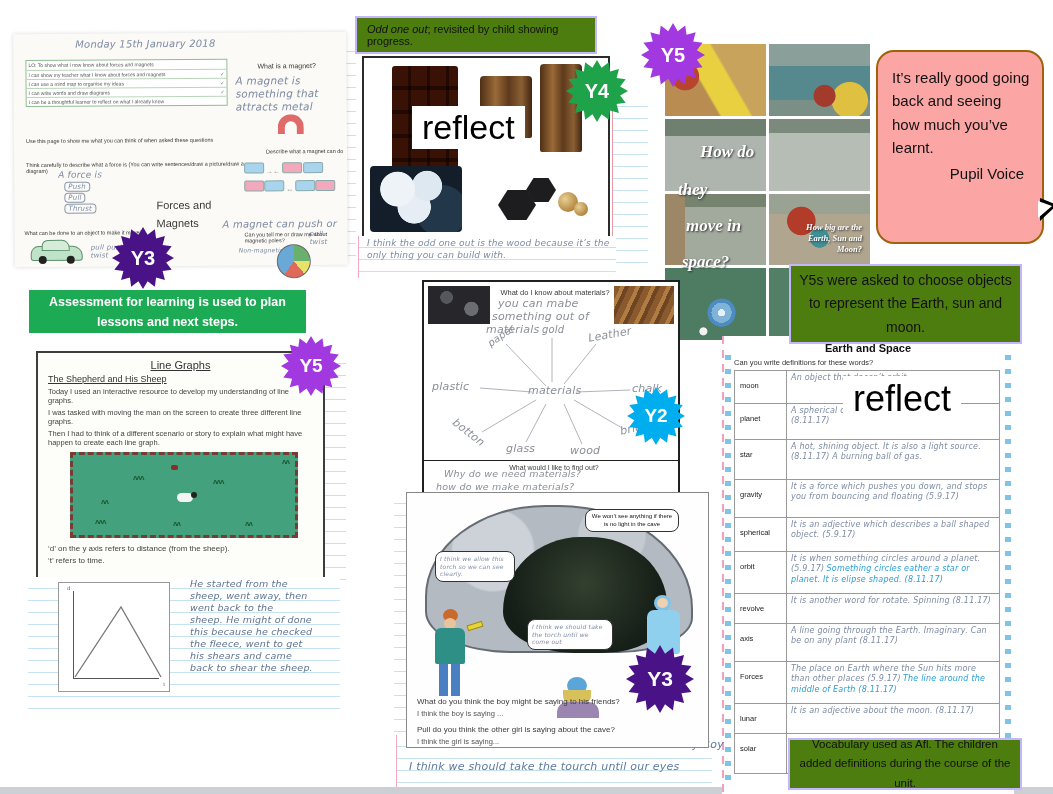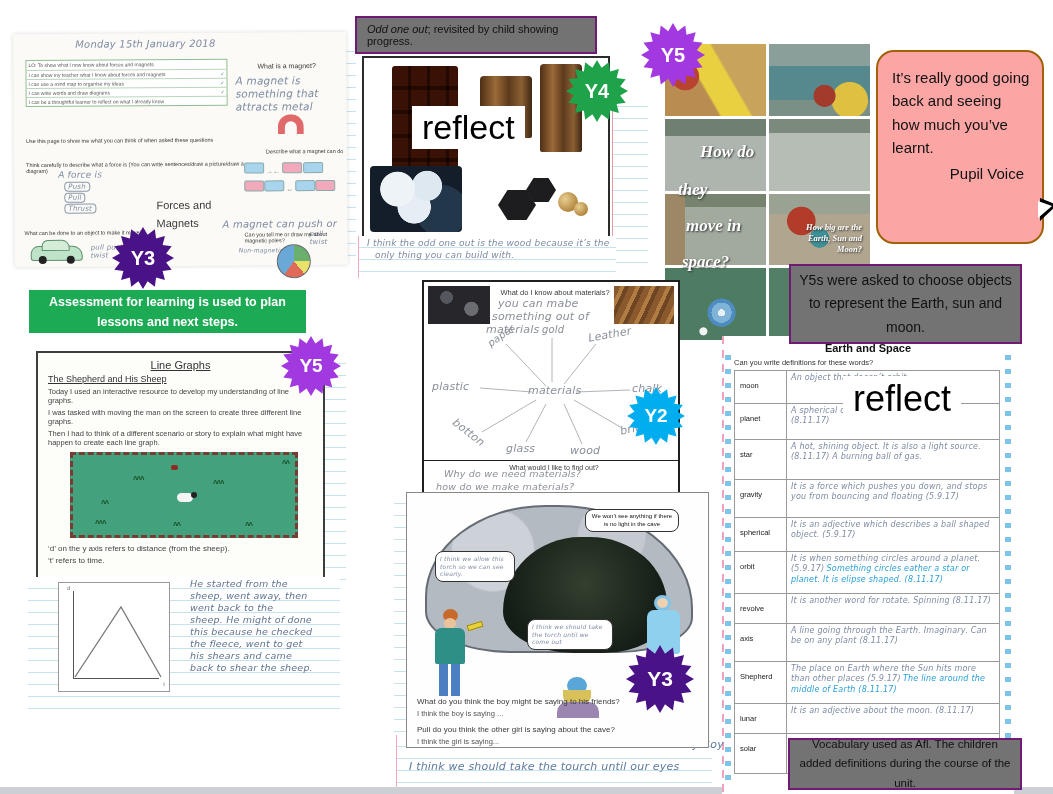--- a/index.html
+++ b/index.html
@@ -7,21 +7,21 @@
   .slide{position:relative;width:1053px;height:794px;background:#fff;overflow:hidden;
          font-family:"Liberation Sans",sans-serif;color:#111;}
   .abs{position:absolute;}
   .lined{background:repeating-linear-gradient(to bottom,#fff 0 11px,#c7e2ef 11px 12px);}
   .pinkline{border-left:1.5px solid #f0a8be;}
   .hw{font-family:"DejaVu Sans",sans-serif;font-style:italic;color:#7d8ba3;letter-spacing:.2px;}
   .hwb{font-family:"DejaVu Sans",sans-serif;font-style:italic;color:#2a9fd8;letter-spacing:.2px;}
   .print{color:#3a3a3a;}
   .badge{display:flex;align-items:center;justify-content:center;color:#fff;font-weight:bold;
     clip-path:polygon(50% 0%,57.4% 12.7%,69.1% 3.8%,71.1% 18.4%,85.4% 14.6%,81.6% 28.9%,96.2% 30.9%,87.3% 42.6%,100% 50%,87.3% 57.4%,96.2% 69.1%,81.6% 71.1%,85.4% 85.4%,71.1% 81.6%,69.1% 96.2%,57.4% 87.3%,50% 100%,42.6% 87.3%,30.9% 96.2%,28.9% 81.6%,14.6% 85.4%,18.4% 71.1%,3.8% 69.1%,12.7% 57.4%,0% 50%,12.7% 42.6%,3.8% 30.9%,18.4% 28.9%,14.6% 14.6%,28.9% 18.4%,30.9% 3.8%,42.6% 12.7%);}
-  .capbox{background:#737373;border:2px solid #701a75;}
+  .capbox{background:#4d7c0f;border:2px solid #c4b5fd;}
   
   .scan{background:#fbfaf6;box-shadow:0 0 4px rgba(0,0,0,.15);transform:rotate(-.4deg);}
   .chk{border:1px solid #90bd90;background:#fff;font-size:5px;color:#555;}
   .chk .row{display:flex;border-top:1px solid #b9d6b9;padding:0 2px;height:9px;line-height:9px;overflow:hidden;}
   .chk .row:first-child{border-top:none;}
   .chk .tick{margin-left:auto;color:#6a7f96;}
   .horseshoe{width:26px;height:20px;border:7px solid #e06a6a;border-bottom:none;border-radius:16px 16px 0 0;}
   .mag{display:inline-block;width:20px;height:11px;border:1px solid #8aa;border-radius:2px;}
   .mblue{background:#a8d4ee;} .mpink{background:#f2a9bb;}
   .carbody{width:52px;height:15px;background:#bfe3c9;border:1px solid #5c8f6c;border-radius:8px 10px 3px 3px;position:relative;}
@@ -156,21 +156,21 @@
       <div class="hex abs" style="left:6px;top:16px;"></div>
       <div class="hex abs" style="left:34px;top:4px;width:30px;height:24px;"></div>
       <div class="brass abs" style="left:66px;top:18px;"></div>
       <div class="brass abs" style="left:82px;top:28px;width:14px;height:14px;"></div>
     </div>
   </div>
   <div class="abs reflect" style="left:412px;top:106px;font-size:34px;z-index:4;">reflect</div>
   <div class="abs badge" style="left:566px;top:60px;width:62px;height:62px;background:#1fa34a;font-size:20px;z-index:5;">Y4</div>
   <div class="abs lined pinkline" style="left:358px;top:236px;width:258px;height:42px;z-index:2;">
     <div class="hw" style="font-size:9px;padding:2px 0 0 8px;">I think the odd one out is the wood because it’s the</div>
-    <div class="hw" style="font-size:9px;padding:2px 0 0 8px;margin-left:8px;">only thing you can build with.</div>
+    <div class="hw" style="font-size:9px;padding:2px 0 0 8px;">only thing you can build with.</div>
   </div>
 
   <div class="abs pgrid" style="left:648px;top:44px;width:222px;height:296px;z-index:1;padding-left:17px;">
     <div class="ph ph1"></div>
     <div class="ph ph2"></div>
     <div class="ph ph3"></div>
     <div class="ph ph4"></div>
     <div class="ph ph5"></div>
     <div class="ph ph6"></div>
     <div class="ph ph7"></div>
@@ -284,21 +284,21 @@
         </div>
       <div class="es-row" style="min-height:30px;">
           <div class="es-term">revolve</div>
           <div class="es-def"><span class="hw">It is another word for rotate. Spinning (8.11.17)</span> <span class="hwb"></span></div>
         </div>
       <div class="es-row" style="min-height:38px;">
           <div class="es-term">axis</div>
           <div class="es-def"><span class="hw">A line going through the Earth. Imaginary. Can be on any plant (8.11.17)</span> <span class="hwb"></span></div>
         </div>
       <div class="es-row" style="min-height:42px;">
-          <div class="es-term">Shepherd</div>
+          <div class="es-term">Forces</div>
           <div class="es-def"><span class="hw">The place on Earth where the Sun hits more than other places (5.9.17)</span> <span class="hwb">The line around the middle of Earth (8.11.17)</span></div>
         </div>
       <div class="es-row" style="min-height:30px;">
           <div class="es-term">lunar</div>
           <div class="es-def"><span class="hw">It is an adjective about the moon. (8.11.17)</span> <span class="hwb"></span></div>
         </div>
       <div class="es-row" style="min-height:40px;">
           <div class="es-term">solar</div>
           <div class="es-def"><span class="hw"></span> <span class="hwb"></span></div>
         </div>

